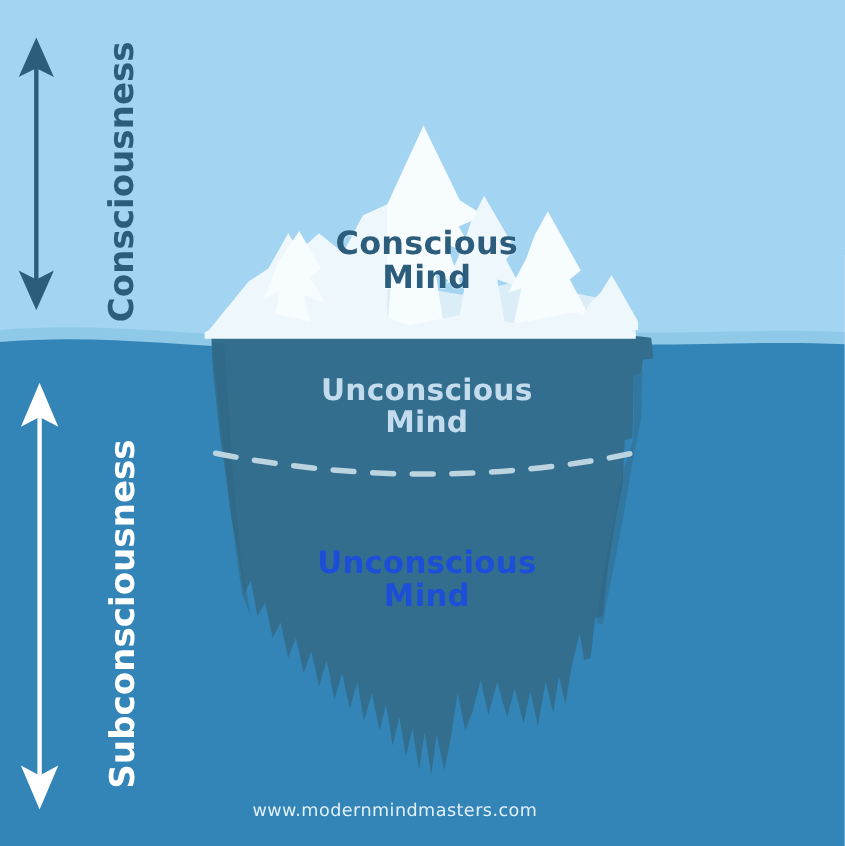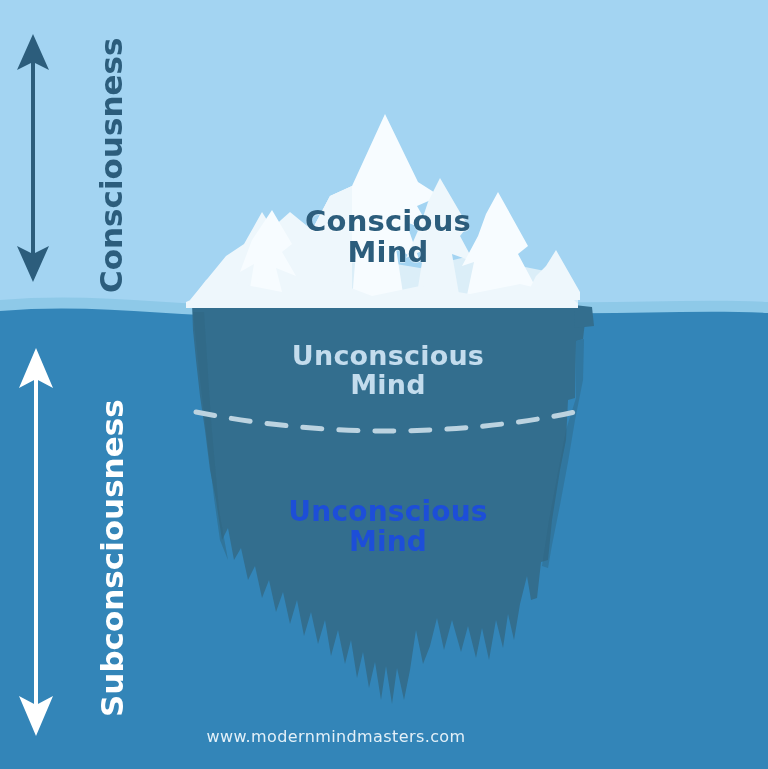--- a/index.html
+++ b/index.html
@@ -57,20 +57,21 @@
   #website-label {
     position: absolute;
     left: 0;
     top: 727px;
     width: 672px;
     text-align: center;
     font-size: 16px;
     color: #e3f0f8;
     font-family: "DejaVu Sans", "Liberation Sans", sans-serif;
     letter-spacing: 0.4px;
+    padding-left: 23px;
   }
   
   .axis-label {
     position: absolute;
     font-weight: 700;
     white-space: nowrap;
     transform-origin: 0 0;
   }
   #consciousness-axis-label {
     left: 93px;

